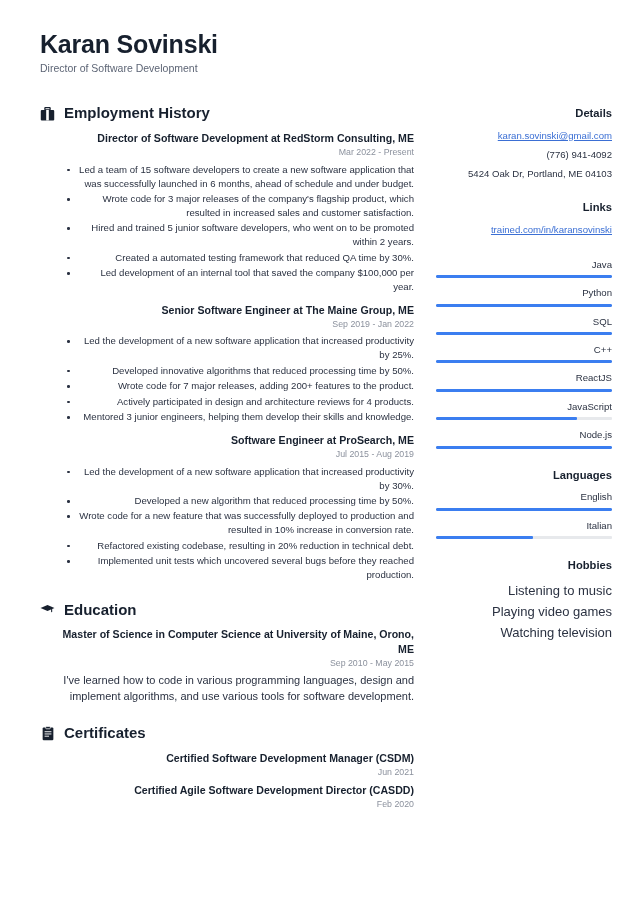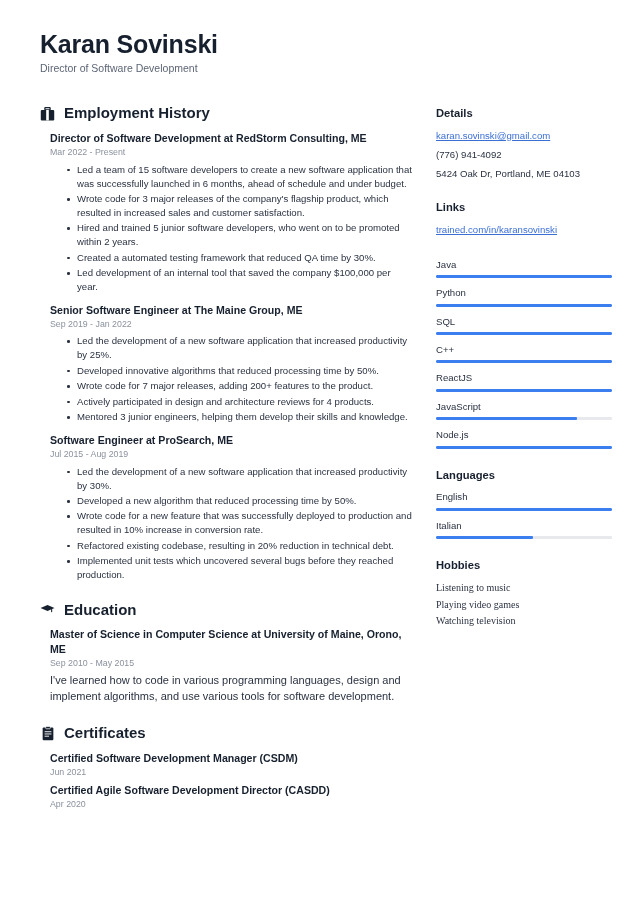--- a/index.html
+++ b/index.html
@@ -38,20 +38,21 @@
     color: #5d6575;
     font-weight: normal;
     line-height: 1.3;
   }
 
   
   .columns {
     display: flex;
     align-items: flex-start;
     gap: 22px;
+    text-align: right;
   }
   .col-main { width: 374px; flex: 0 0 374px; }
   .col-side { width: 176px; flex: 0 0 176px; padding-top: 2px; }
 
   
   .section { margin-bottom: 20px; }
   .section-head {
     display: flex;
     align-items: center;
     gap: 9px;
@@ -157,24 +158,23 @@
     background: #e7e9ec;
     border-radius: 1px;
     overflow: hidden;
   }
   .meter-fill {
     height: 3px;
     background: #3b7ef0;
     border-radius: 1px;
   }
   .hobby {
-    font-size: 10px;
+    font-size: 13px;
     color: #2b3242;
     line-height: 1.62;
-    font-family: Liberation Serif, serif;
   }
 </style>
 </head>
 <body>
 
 <div class="page">
 
   <div class="header">
     <div class="name">Karan Sovinski</div>
     <div class="role">Director of Software Development</div>
@@ -263,21 +263,21 @@
             </svg>
           </span>
           <span class="section-title">Certificates</span>
         </div>
         <div class="entry" style="margin-bottom:0;">
           <div class="entry-title">Certified Software Development Manager (CSDM)</div>
           <div class="entry-date">Jun 2021</div>
         </div>
         <div class="entry">
           <div class="entry-title">Certified Agile Software Development Director (CASDD)</div>
-          <div class="entry-date">Apr 2020</div>
+          <div class="entry-date">Feb 2020</div>
         </div>
       </div>
 
     </div>
 
     <div class="col-side">
 
       <div class="side-block">
         <div class="side-title">Details</div>
         <a class="side-link" href="#">karan.sovinski@gmail.com</a>

